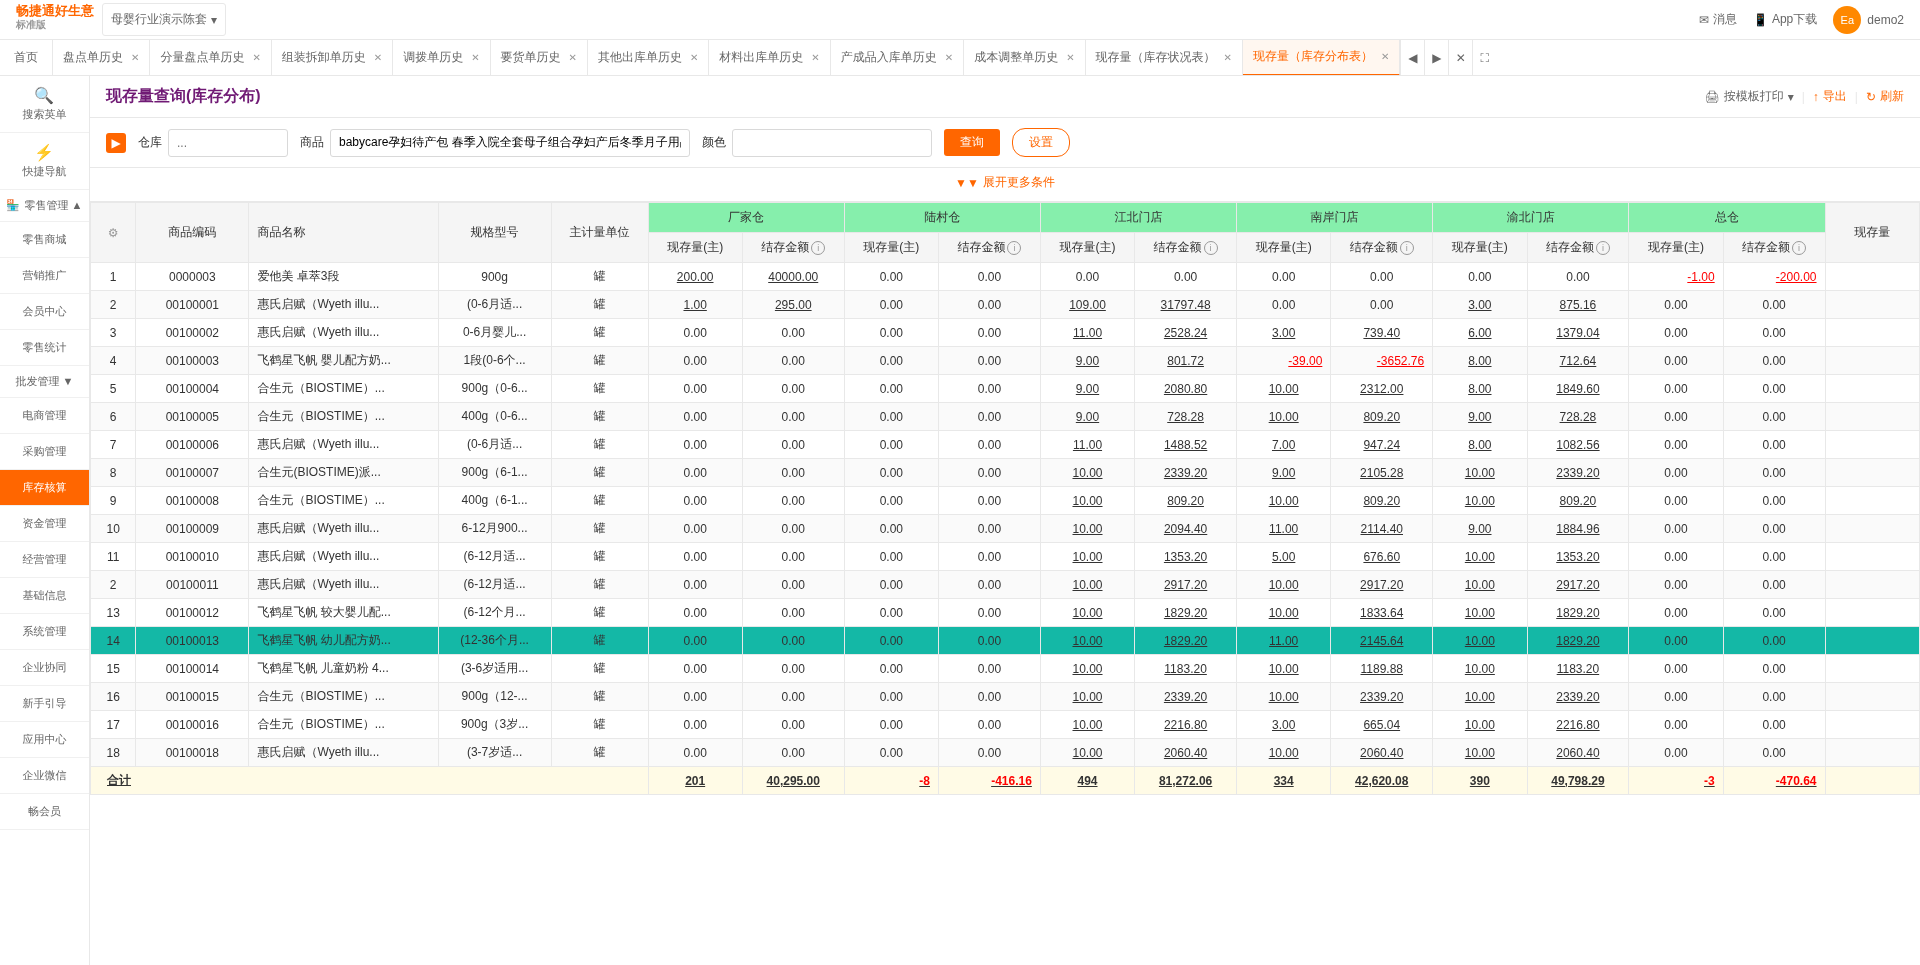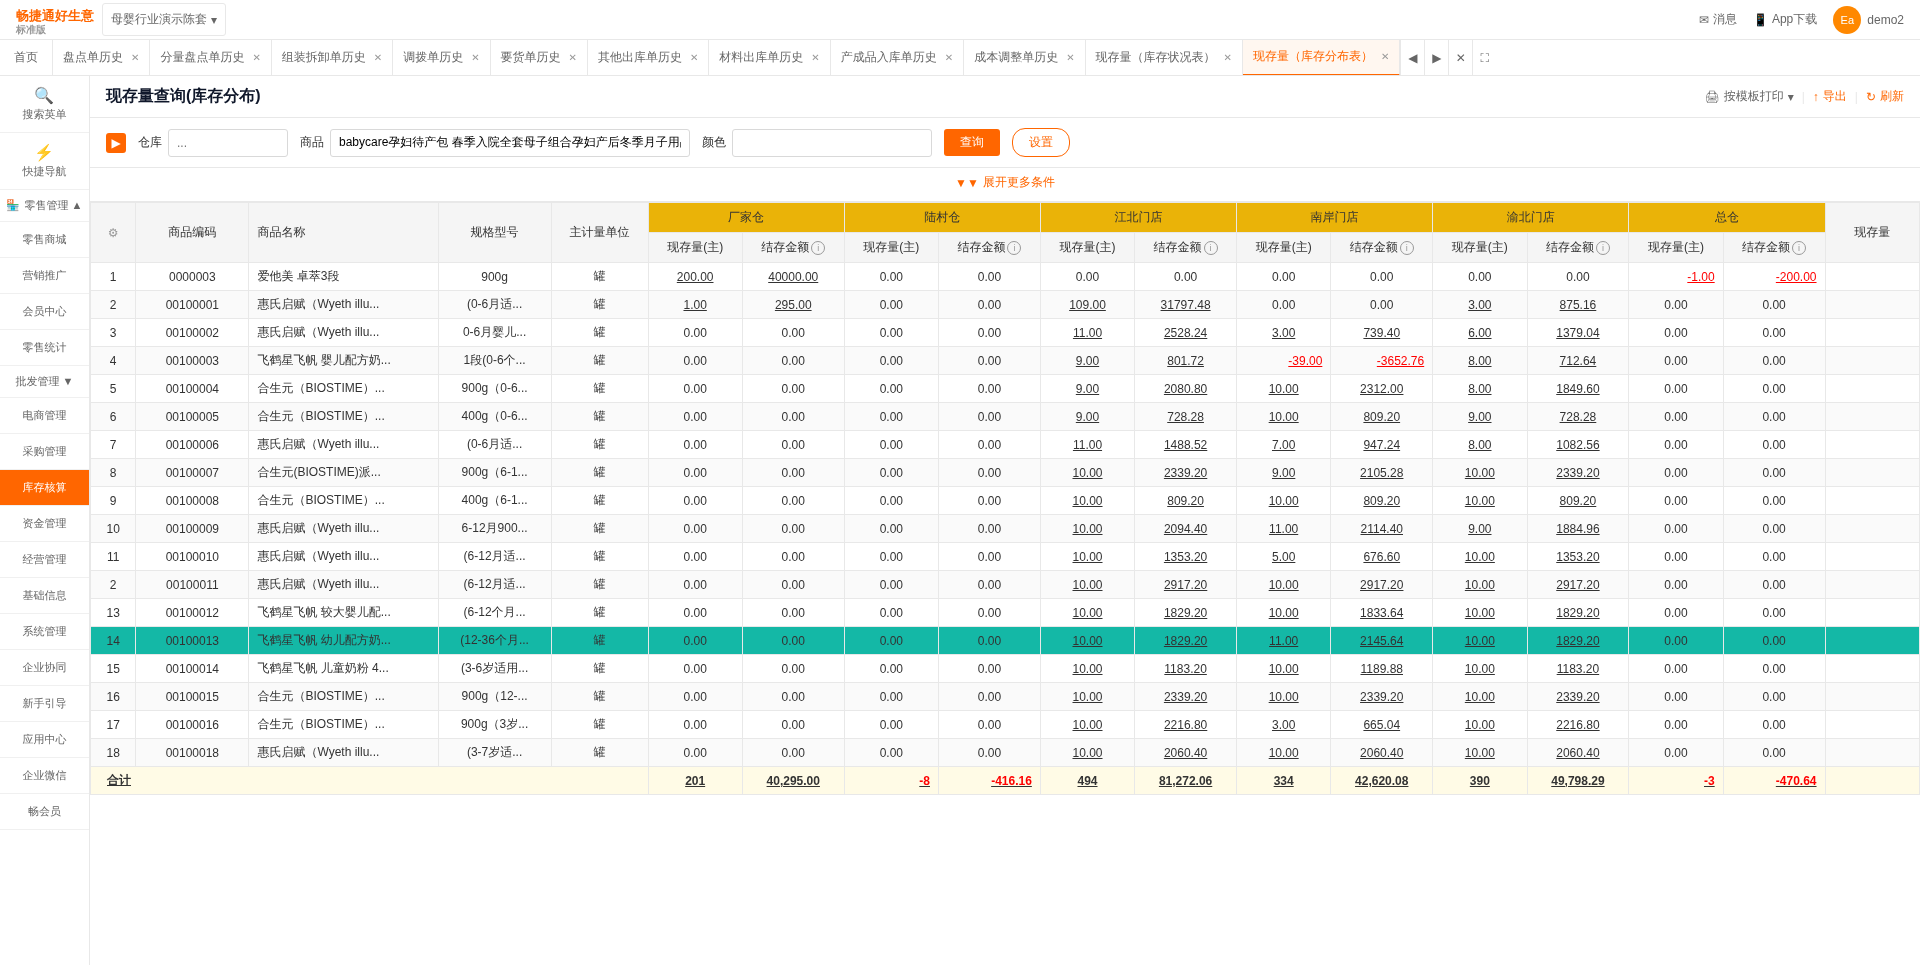--- a/index.html
+++ b/index.html
@@ -1,20 +1,20 @@
 <!DOCTYPE html>
 <html><head>
   <meta charset="utf-8">
   <style>
     * { box-sizing: border-box; margin: 0; padding: 0; }
     body { font-family: 'Microsoft YaHei', Arial, sans-serif; font-size: 12px; background: #f5f5f5; color: #333; overflow: hidden; }
     
     
     .top-bar { background: #fff; height: 40px; display: flex; align-items: center; justify-content: space-between; padding: 0 16px; border-bottom: 1px solid #e8e8e8; }
-    .top-bar-left { display: flex; align-items: flex-end; gap: 8px; }
+    .top-bar-left { display: flex; align-items: flex-start; gap: 8px; }
     .logo { color: #ff6600; font-weight: bold; font-size: 13px; display: flex; flex-direction: column; line-height: 1.2; }
     .logo-sub { font-size: 10px; color: #999; }
     .industry-select { display: flex; align-items: center; gap: 4px; color: #666; font-size: 12px; cursor: pointer; border: 1px solid #e8e8e8; padding: 7px 8px; border-radius: 3px; }
     .top-bar-right { display: flex; align-items: center; gap: 16px; font-size: 12px; color: #666; }
     .top-bar-right span { cursor: pointer; display: flex; align-items: center; gap: 4px; }
     .avatar { width: 28px; height: 28px; border-radius: 50%; background: #ff8800; display: flex; align-items: center; justify-content: center; color: #fff; font-size: 11px; }
 
     
     .tab-bar { background: #fff; height: 36px; display: flex; align-items: center; border-bottom: 1px solid #e8e8e8; overflow: hidden; position: relative; }
     .tab-item { display: flex; align-items: center; height: 36px; padding: 0 10px; font-size: 12px; white-space: nowrap; cursor: pointer; border-right: 1px solid #e8e8e8; color: #666; gap: 4px; flex-shrink: 0; }
@@ -31,21 +31,21 @@
     .sidebar-item { padding: 10px 0; text-align: center; font-size: 11px; color: #666; cursor: pointer; border-bottom: 1px solid #f0f0f0; }
     .sidebar-item.active { background: #ff6600; color: #fff; }
     .sidebar-item .icon { font-size: 16px; display: block; margin-bottom: 2px; }
     .sidebar-section { padding: 8px 0; text-align: center; font-size: 11px; color: #666; cursor: pointer; border-bottom: 1px solid #f0f0f0; display: flex; align-items: center; justify-content: center; gap: 4px; }
 
     
     .content { flex: 1; overflow: hidden; display: flex; flex-direction: column; background: #f5f5f5; }
     
     
     .page-header { background: #fff; padding: 10px 16px; border-bottom: 1px solid #e8e8e8; display: flex; align-items: center; justify-content: space-between; }
-    .page-title { font-size: 16px; font-weight: bold; color: #0f172a; }
+    .page-title { font-size: 16px; font-weight: bold; color: #701a75; }
     .header-actions { display: flex; align-items: center; gap: 8px; }
     .btn-print { display: flex; align-items: center; gap: 4px; font-size: 12px; color: #666; cursor: pointer; }
     .btn-export { display: flex; align-items: center; gap: 4px; font-size: 12px; color: #ff6600; cursor: pointer; }
     .btn-refresh { display: flex; align-items: center; gap: 4px; font-size: 12px; color: #ff6600; cursor: pointer; }
 
     
     .search-bar { background: #fff; padding: 10px 16px; border-bottom: 1px solid #e8e8e8; display: flex; align-items: center; gap: 12px; flex-wrap: wrap; }
     .search-field { display: flex; align-items: center; gap: 6px; }
     .search-label { font-size: 12px; color: #333; white-space: nowrap; }
     .search-input { height: 28px; border: 1px solid #d9d9d9; border-radius: 3px; padding: 0 8px; font-size: 12px; width: 120px; }
@@ -53,21 +53,21 @@
     .search-input-color { width: 200px; }
     .btn-query { background: #ff6600; color: #fff; border: none; border-radius: 3px; padding: 5px 16px; font-size: 12px; cursor: pointer; }
     .btn-setting { background: #fff; color: #ff6600; border: 1px solid #ff6600; border-radius: 13px; padding: 5px 16px; font-size: 12px; cursor: pointer; }
     .expand-btn { display: flex; align-items: center; gap: 4px; color: #ff6600; font-size: 12px; cursor: pointer; width: 100%; justify-content: center; padding: 4px 0; }
     .orange-arrow { background: #ff6600; color: #fff; width: 20px; height: 20px; border-radius: 3px; display: flex; align-items: center; justify-content: center; cursor: pointer; flex-shrink: 0; }
 
     
     .table-container { flex: 1; overflow: auto; background: #fff; margin: 0; }
     table { width: 100%; border-collapse: collapse; font-size: 12px; }
     thead th { background: #f5f5f5; border: 1px solid #e8e8e8; padding: 6px 8px; text-align: center; font-weight: normal; color: #333; white-space: nowrap; position: sticky; top: 0; z-index: 2; }
-    thead th.group-header { background: #eab308; }
+    thead th.group-header { background: #86efac; }
     tbody td { border: 1px solid #e8e8e8; padding: 5px 8px; text-align: center; white-space: nowrap; color: #333; }
     tbody tr:nth-child(even) { background: #fafafa; }
     .total-row { background: #fffbe6 !important; font-weight: bold; text-decoration: underline; }
     .red-val { color: #f00; text-align: right; }
     .underline-val { text-decoration: underline; cursor: pointer; }
     .col-seq { width: 36px; }
     .col-code { width: 90px; }
     .col-name { width: 130px; text-align: left !important; }
     .col-spec { width: 90px; }
     .col-unit { width: 60px; }

